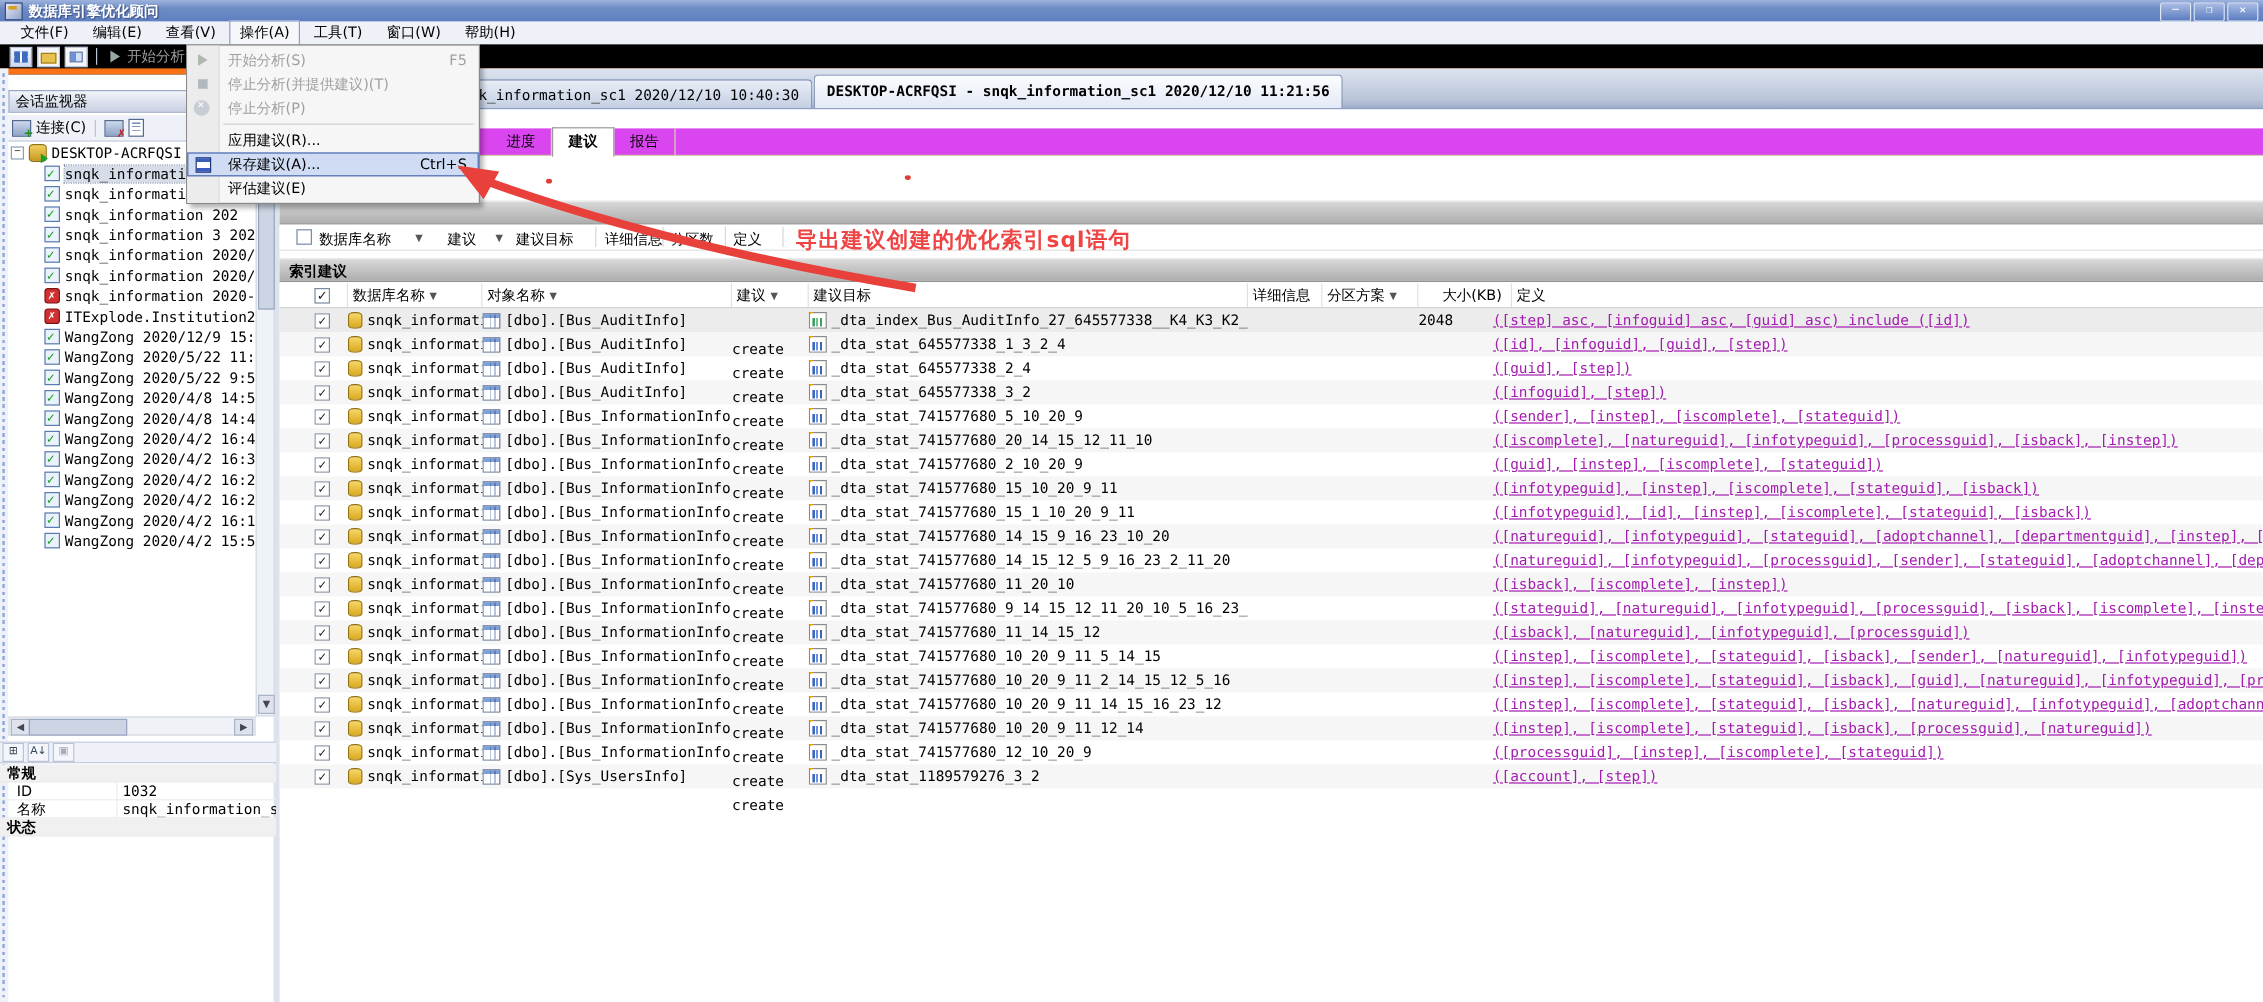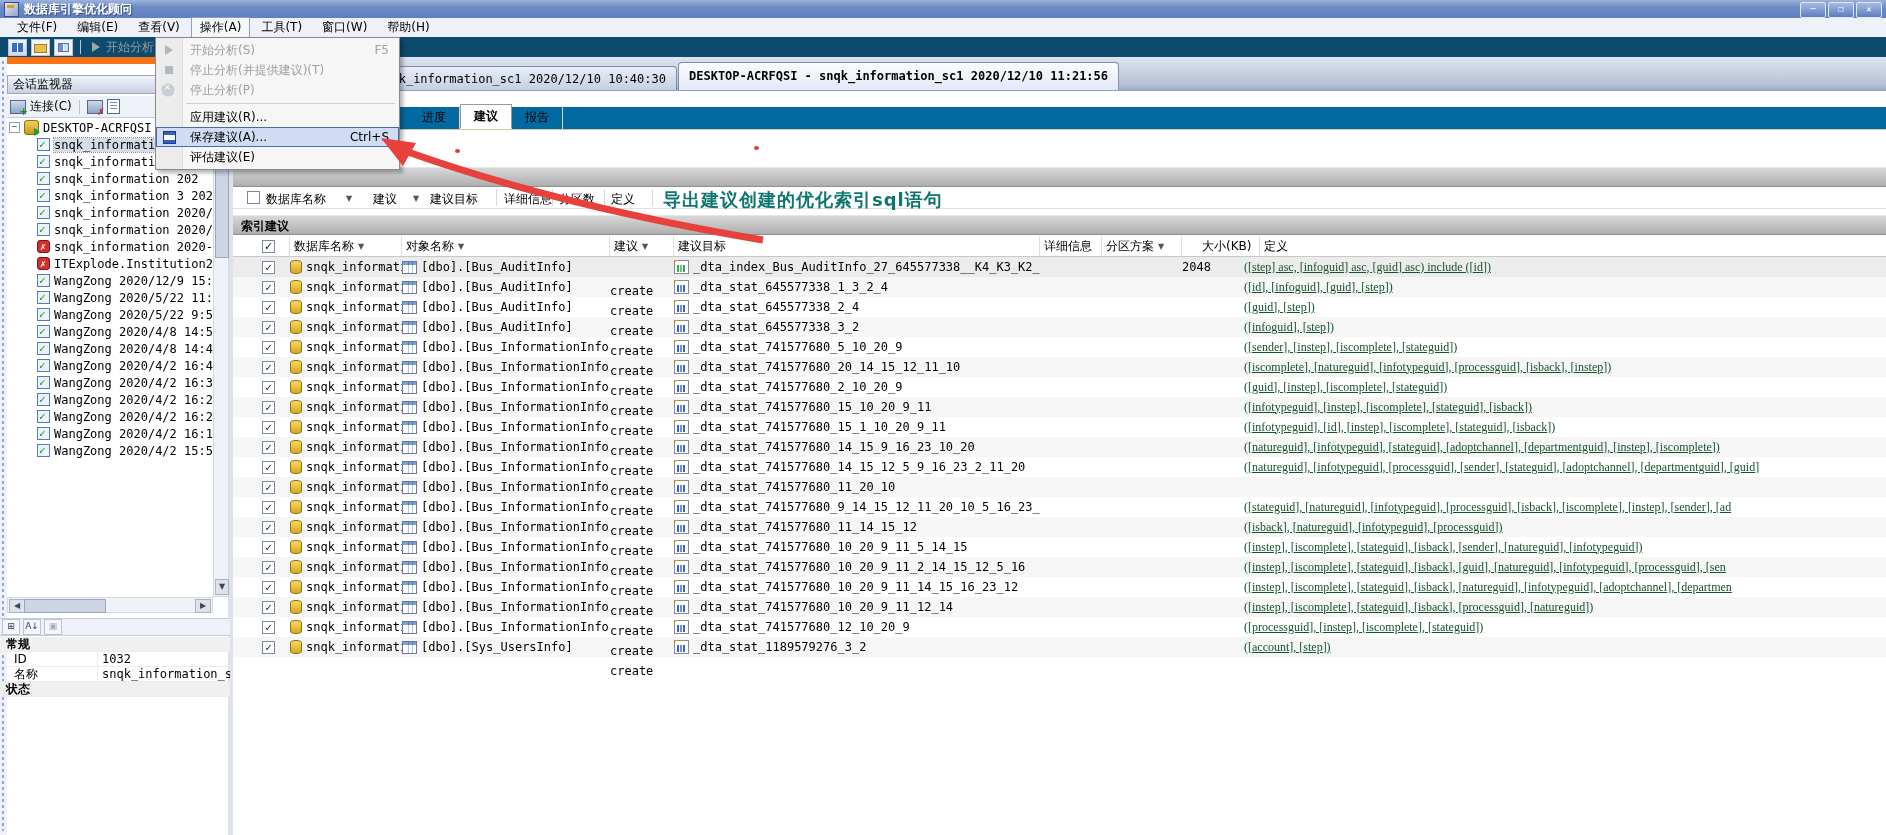--- a/index.html
+++ b/index.html
@@ -16,22 +16,22 @@
   .winbtns{position:absolute;right:4px;top:2px;display:flex;gap:2px;}
   .winbtn{width:24px;height:14px;background:linear-gradient(180deg,#a7bbe4,#5c7cc0);
     border:1px solid #dfe6f5;border-radius:2px;color:#fff;font-size:9px;line-height:13px;
     text-align:center;font-family:"DejaVu Sans Mono",monospace;}
   
   .menubar{position:absolute;left:0;top:18px;right:0;height:19px;background:#eef1f8;
     border-bottom:1px solid #c6cede;display:flex;align-items:center;padding-left:8px;gap:2px;}
   .menu-item{padding:2px 9px;}
   .menu-item.open{background:#f6f7fb;border:1px solid #8aa0c8;border-bottom:none;padding:1px 8px 2px 8px;}
   
-  .toolbar{position:absolute;left:0;top:37px;right:0;height:20px;background:#0c4a6e;
-    border-bottom:7px solid #f97316;display:flex;align-items:center;gap:4px;padding-left:8px;}
+  .toolbar{position:absolute;left:0;top:37px;right:0;height:20px;background:#000000;
+    border-bottom:5px solid #f97316;display:flex;align-items:center;gap:4px;padding-left:8px;}
   .tbtn{width:17px;height:15px;border:1px solid #b9c4d8;background:#f4f6fb;position:relative;}
   .icon-grid-blue{background:linear-gradient(180deg,#eef3ff,#cfdaf2);}
   .icon-grid-blue::after{content:"";position:absolute;inset:3px;background:
      linear-gradient(90deg,#3c6cc0 45%,#fff 45% 55%,#3c6cc0 55%),
      linear-gradient(0deg,#3c6cc0 45%,#fff 45% 55%,#3c6cc0 55%);}
   .icon-folder::after{content:"";position:absolute;left:2px;top:4px;width:11px;height:7px;
      background:#e8c050;border:1px solid #a08020;}
   .icon-panes::after{content:"";position:absolute;inset:3px;background:
      linear-gradient(90deg,#6a90d8 48%,#fff 48% 52%,#cfe0f8 52%);border:1px solid #5a74a8;}
   .tsep{width:1px;height:14px;background:#b9c4d8;margin:0 3px;}
@@ -44,22 +44,22 @@
     background:linear-gradient(180deg,#dde4f0 0%,#b9c4d8 80%,#9fadc8 100%);}
   .stab{position:absolute;bottom:0;height:24px;line-height:24px;
     font-family:"DejaVu Sans Mono",monospace;font-size:12px;white-space:nowrap;overflow:hidden;
     border:1px solid #7e90b0;border-bottom:none;border-radius:4px 4px 0 0;
     background:linear-gradient(180deg,#e9eef8,#c4cfe2);padding:0 10px;}
   .stab.active{background:linear-gradient(180deg,#fbfcff,#e3e9f5);font-weight:bold;height:27px;line-height:27px;}
   .stab.inactive{text-align:right;}
   
   .mainbg{position:absolute;left:233px;top:90px;right:0;bottom:0;background:#fff;border-top:1px solid #8aa0c8;}
   .vsplit{position:absolute;left:228px;top:57px;width:5px;bottom:0;background:#dde2ec;}
-  .innertabs{position:absolute;left:233px;top:107px;right:0;height:22px;background:#0369a1;
-    border-bottom:1px solid #cfcaa8;display:flex;align-items:flex-end;padding-left:176px;}
+  .innertabs{position:absolute;left:233px;top:107px;right:0;height:22px;background:#d946ef;
+    border-bottom:1px solid #cfcaa8;display:flex;align-items:center;padding-left:176px;}
   .itab{padding:3px 13px;border-right:1px solid #d8d4b4;}
   .itab.active{background:#fff;border:1px solid #9a9a9a;border-bottom:1px solid #fff;font-weight:bold;}
   .progress-pct{position:absolute;left:378px;top:138px;font-weight:bold;font-family:"DejaVu Sans Mono",monospace;}
   .band{position:absolute;left:233px;right:0;height:20px;
     background:linear-gradient(180deg,#d8d8d8,#aeaeae);border-top:1px solid #e8e8e8;border-bottom:1px solid #8f8f8f;
     font-weight:bold;line-height:20px;padding-left:8px;box-sizing:border-box;}
   
   .part-header{position:absolute;left:233px;top:188px;right:0;height:20px;background:#fff;border-bottom:1px solid #e0e0e0;}
   .ph-label{position:absolute;top:3px;color:#000;}
   .ph-sep{position:absolute;top:1px;width:1px;height:17px;background:#d8d8d8;}
@@ -71,21 +71,21 @@
   .idx-header{position:absolute;left:233px;top:236px;right:0;height:21px;background:#fff;
      border-bottom:1px solid #c8c8c8;display:flex;align-items:center;padding-left:29px;box-sizing:border-box;}
   .hc{flex:0 0 auto;border-right:1px solid #e0e0e0;height:100%;display:flex;align-items:center;padding-left:4px;box-sizing:border-box;gap:4px;}
   .rows{position:absolute;left:233px;top:257px;right:0;}
   .trow{display:flex;align-items:center;height:20px;padding-left:29px;font-family:"DejaVu Sans Mono",monospace;font-size:12px;}
   .trow:nth-child(even){background:#f6f6f6;}
   .trow.first{background:#ececec;}
   .tc{flex:0 0 auto;white-space:nowrap;overflow:hidden;display:flex;align-items:center;gap:4px;box-sizing:border-box;}
   .c-check{width:28px;}.c-db{width:112px;}.c-obj{width:208px;}.c-rec{width:64px;margin-top:48px;}
   .c-target{width:366px;}.c-detail{width:62px;}.c-part{width:80px;}.c-size{width:62px;}
-  .c-def{flex:1 1 auto;color:#14532d;text-decoration:underline;font-family:Liberation Serif, serif;}
+  .c-def{flex:1 1 auto;color:#a21caf;text-decoration:underline;}
   .h-db{width:112px;}.h-obj{width:208px;}.h-rec{width:64px;}.h-target{width:366px;}
   .h-detail{width:62px;}.h-part{width:80px;}.h-size{width:62px;margin-left:16px;}.h-def{flex:1;}
   .db-cyl{width:10px;height:12px;background:linear-gradient(180deg,#f6d868,#d8a820);
      border:1px solid #907010;border-radius:5px/3px;flex:none;}
   .tbl-ico{width:13px;height:11px;border:1px solid #6a7a9a;flex:none;background:
      linear-gradient(180deg,#7aa0d8 0 3px,#fff 3px),
      linear-gradient(90deg,transparent 0 5px,#b8c4d8 5px 6px,transparent 6px 9px,#b8c4d8 9px 10px,transparent 10px);
      background-blend-mode:multiply;}
   .stat-ico{width:13px;height:12px;border:1px solid #8a8a8a;background:#fff;position:relative;flex:none;}
   .stat-ico::after{content:"";position:absolute;left:2px;bottom:1px;width:9px;height:7px;
@@ -154,21 +154,21 @@
   .msep{height:1px;background:#d0d0d0;margin:3px 4px 3px 30px;}
   .micon{position:absolute;left:5px;top:3px;width:16px;height:14px;}
   .micon.play-icon::after{content:"";position:absolute;left:4px;top:2px;width:0;height:0;
      border-left:8px solid #b0b8b0;border-top:5px solid transparent;border-bottom:5px solid transparent;}
   .micon.stop-icon::after{content:"";position:absolute;left:4px;top:3px;width:8px;height:8px;background:#b0b8c0;}
   .micon.cancel-icon::after{content:"✕";position:absolute;left:3px;top:0px;color:#fff;font-size:8px;font-weight:bold;z-index:1;}
   .micon.cancel-icon{background:radial-gradient(circle at 7px 7px,#c8ccd4 6px,transparent 7px);}
   .micon.save-icon::after{content:"";position:absolute;left:2px;top:1px;width:11px;height:11px;
      background:linear-gradient(180deg,#3a5ec0 0 3px,#fff 3px 8px,#3a5ec0 8px);border:1px solid #203a80;}
   
-  .red-note{position:absolute;left:663px;top:188px;color:#0f766e;font-size:18px;font-weight:bold;z-index:40;letter-spacing:1px;}
+  .red-note{position:absolute;left:663px;top:188px;color:#ef4444;font-size:18px;font-weight:bold;z-index:40;letter-spacing:1px;}
   .red-dot{position:absolute;width:5px;height:4px;background:#e03c34;border-radius:50%;z-index:40;}
   .arrow-svg{position:absolute;left:0;top:0;width:1886px;height:835px;z-index:35;pointer-events:none;}
 </style>
 </head>
 <body>
 
 <div class="app">
 
   <div class="titlebar">
     <span class="app-icon"></span>
@@ -528,20 +528,21 @@
           <span>[dbo].[Bus_InformationInfo]</span>
         </span>
         <span class="tc c-rec">create</span>
         <span class="tc c-target">
           <span class="stat-ico"></span>
           <span>_dta_stat_741577680_11_20_10</span>
         </span>
         <span class="tc c-detail"></span>
         <span class="tc c-part"></span>
         <span class="tc c-size"></span>
+        <span class="tc c-def">([isback], [iscomplete], [instep])</span>
       </div>
       <div class="trow">
         <span class="tc c-check">
           <span class="cb">✓</span>
         </span>
         <span class="tc c-db">
           <span class="db-cyl"></span>
           <span>snqk_information_sc1</span>
         </span>
         <span class="tc c-obj">

